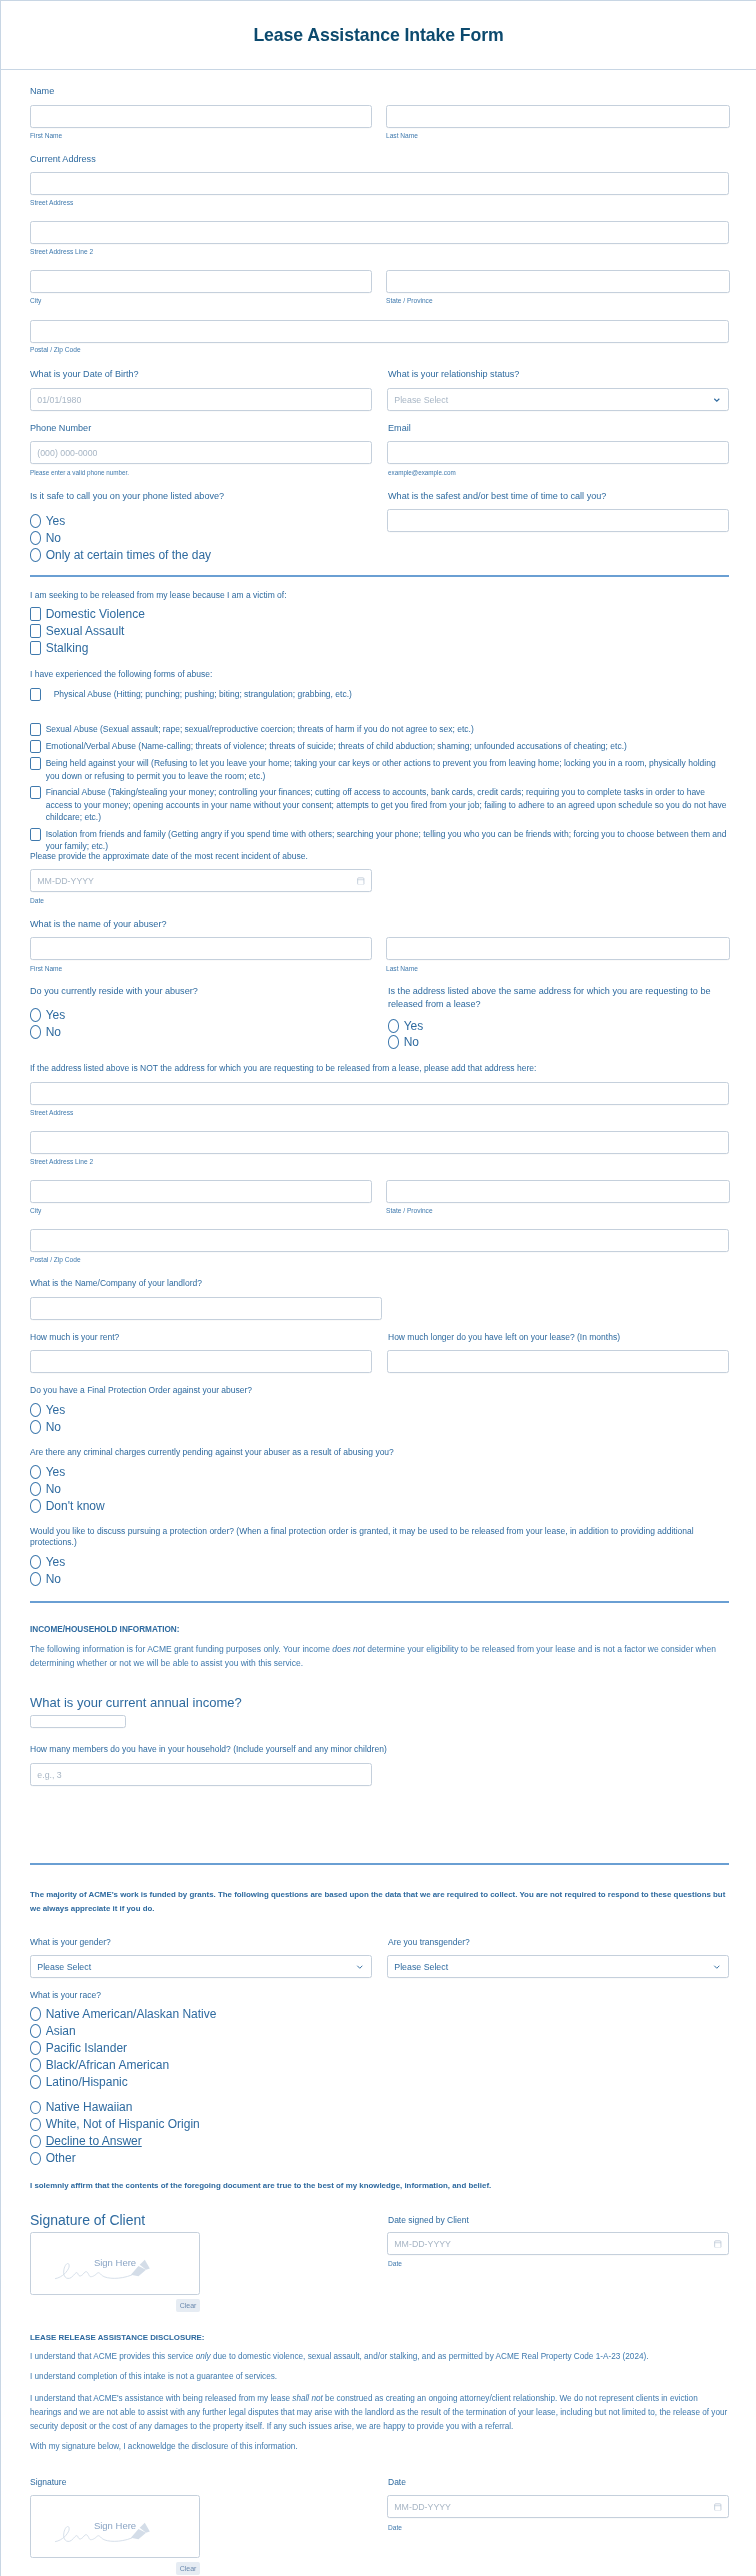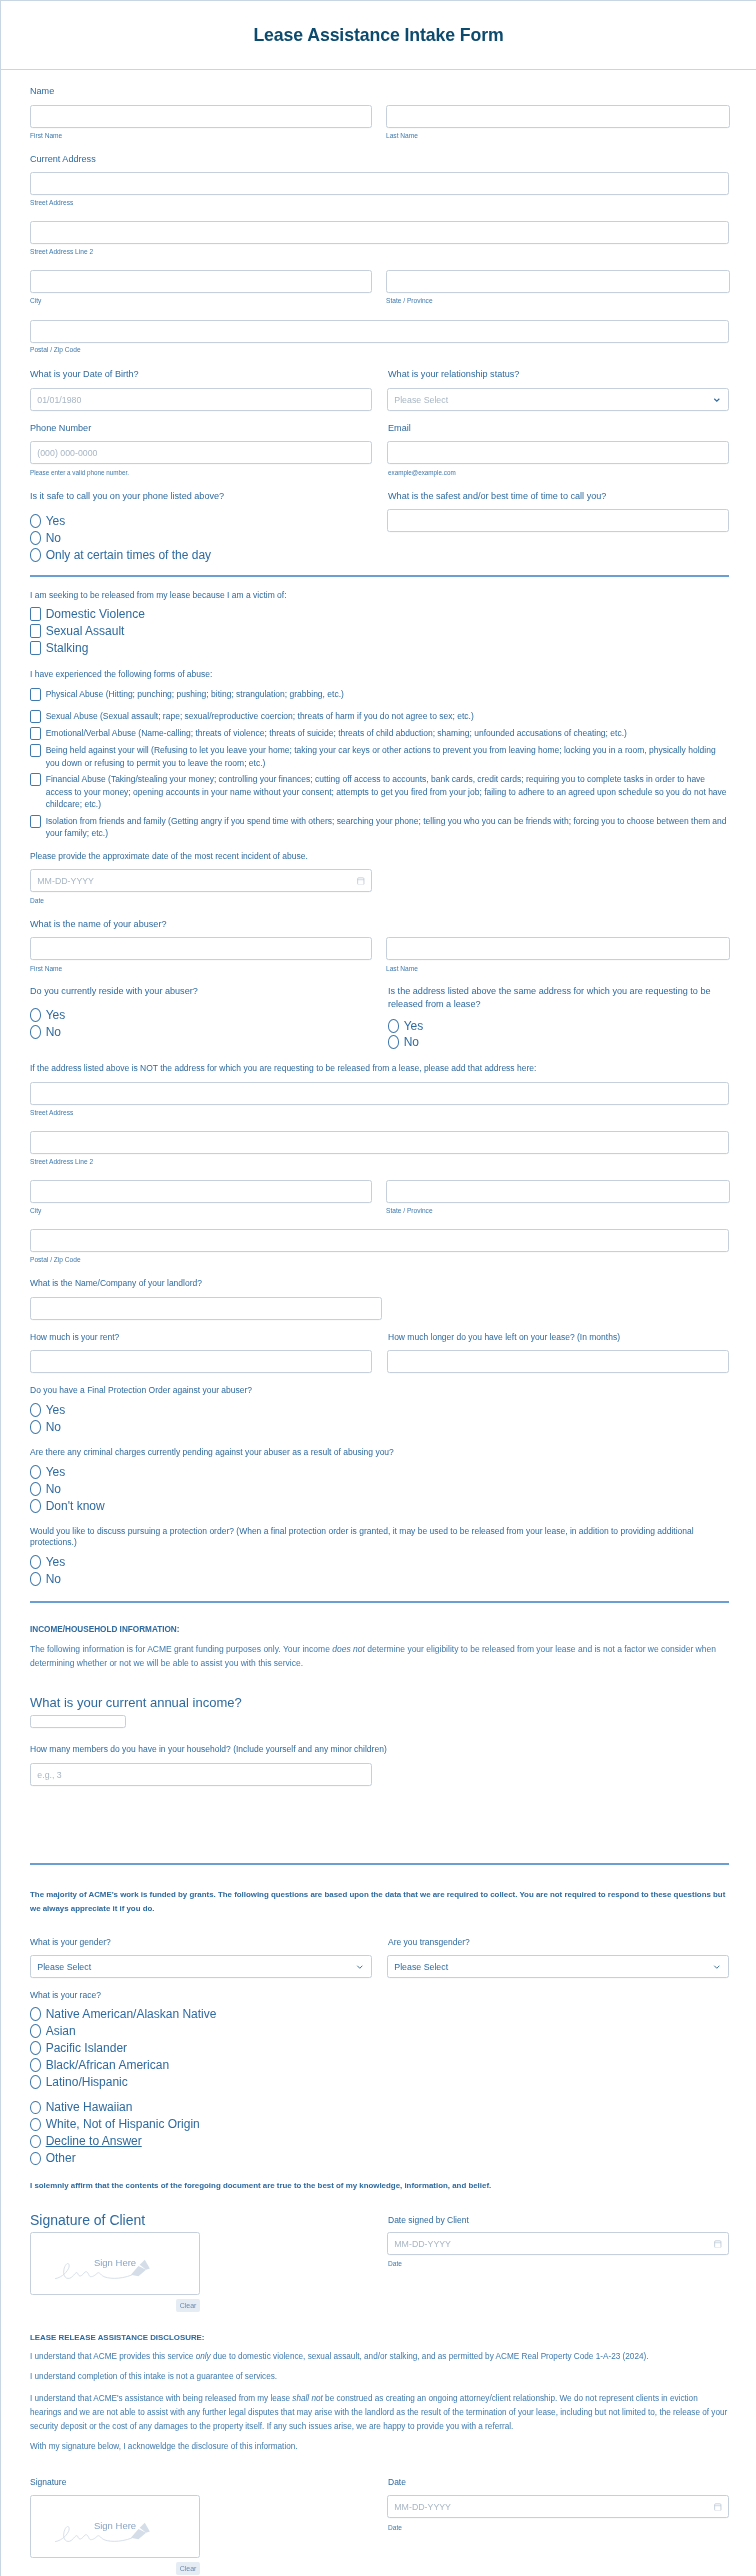--- a/index.html
+++ b/index.html
@@ -107,21 +107,21 @@
         <span class="check"></span>
         <span>Sexual Assault</span>
       </div>
     <div class="opt" style="position:absolute;left:29px;top:572px;">
         <span class="check"></span>
         <span>Stalking</span>
       </div>
 
     <div class="q-label" style="position:absolute;left:29px;top:598px;font-size:8.5px;">I have experienced the following forms of abuse:</div>
     <div style="position:absolute;left:29px;top:618px;width:697px;">
-      <div class="abuse-opt" style="margin-bottom:9px;">
+      <div class="abuse-opt" style="margin-bottom:22px;gap:8px;">
           <span class="check"></span>
           <span>Physical Abuse  (Hitting; punching; pushing; biting; strangulation; grabbing, etc.)</span>
         </div>
       <div class="abuse-opt" style="margin-bottom:3.8px;">
           <span class="check"></span>
           <span>Sexual Abuse   (Sexual assault; rape; sexual/reproductive coercion; threats of harm if you do not agree to sex; etc.)</span>
         </div>
       <div class="abuse-opt" style="margin-bottom:3.8px;">
           <span class="check"></span>
           <span>Emotional/Verbal Abuse  (Name-calling; threats of violence; threats of suicide; threats of child abduction; shaming; unfounded accusations of cheating; etc.)</span>

